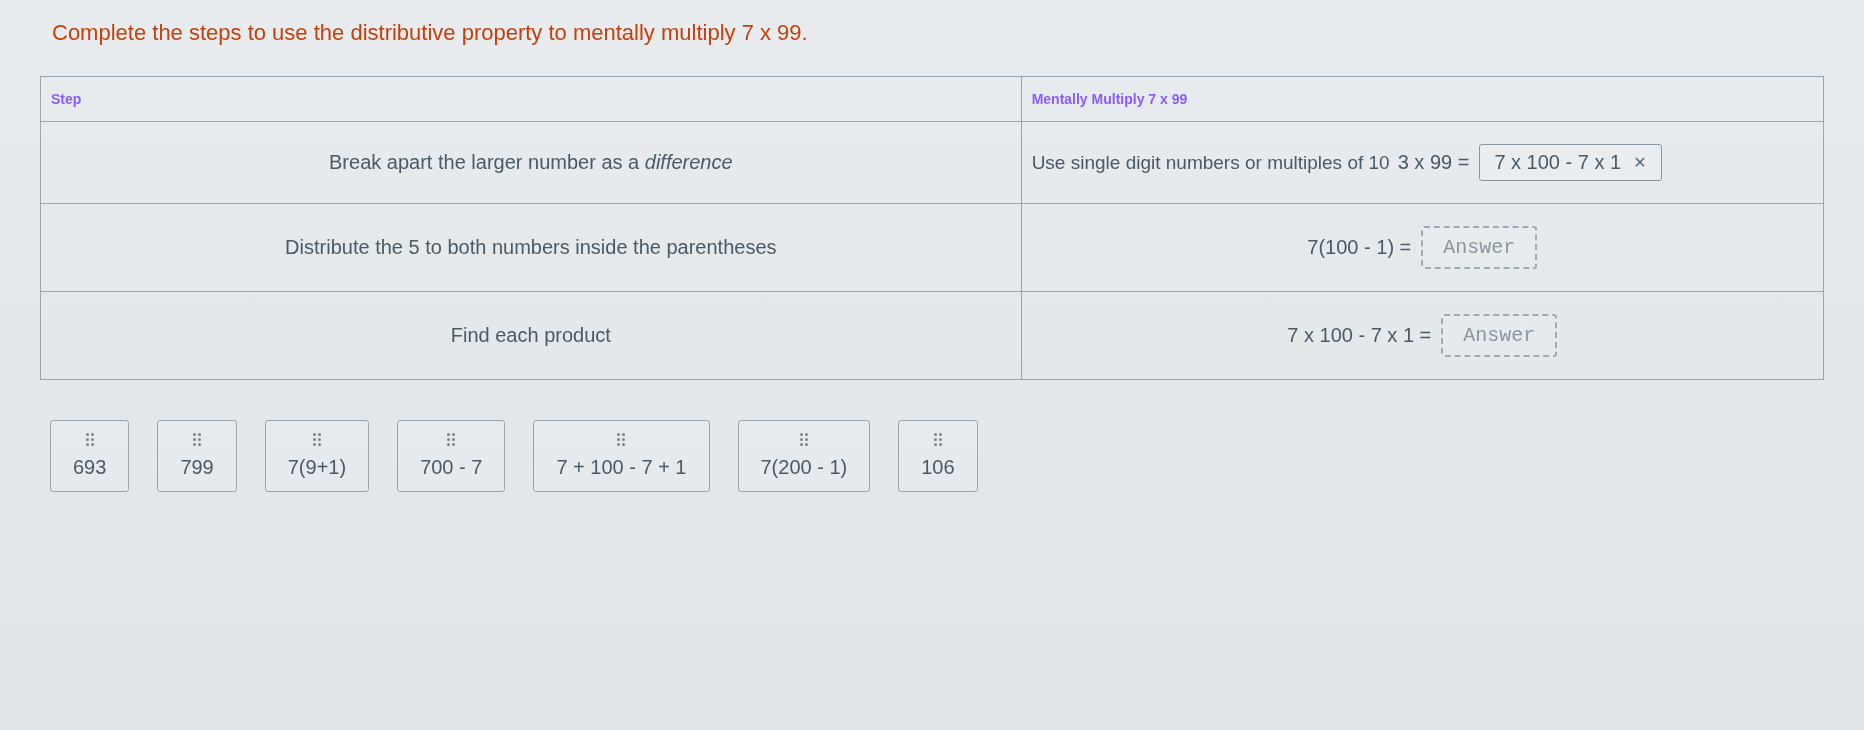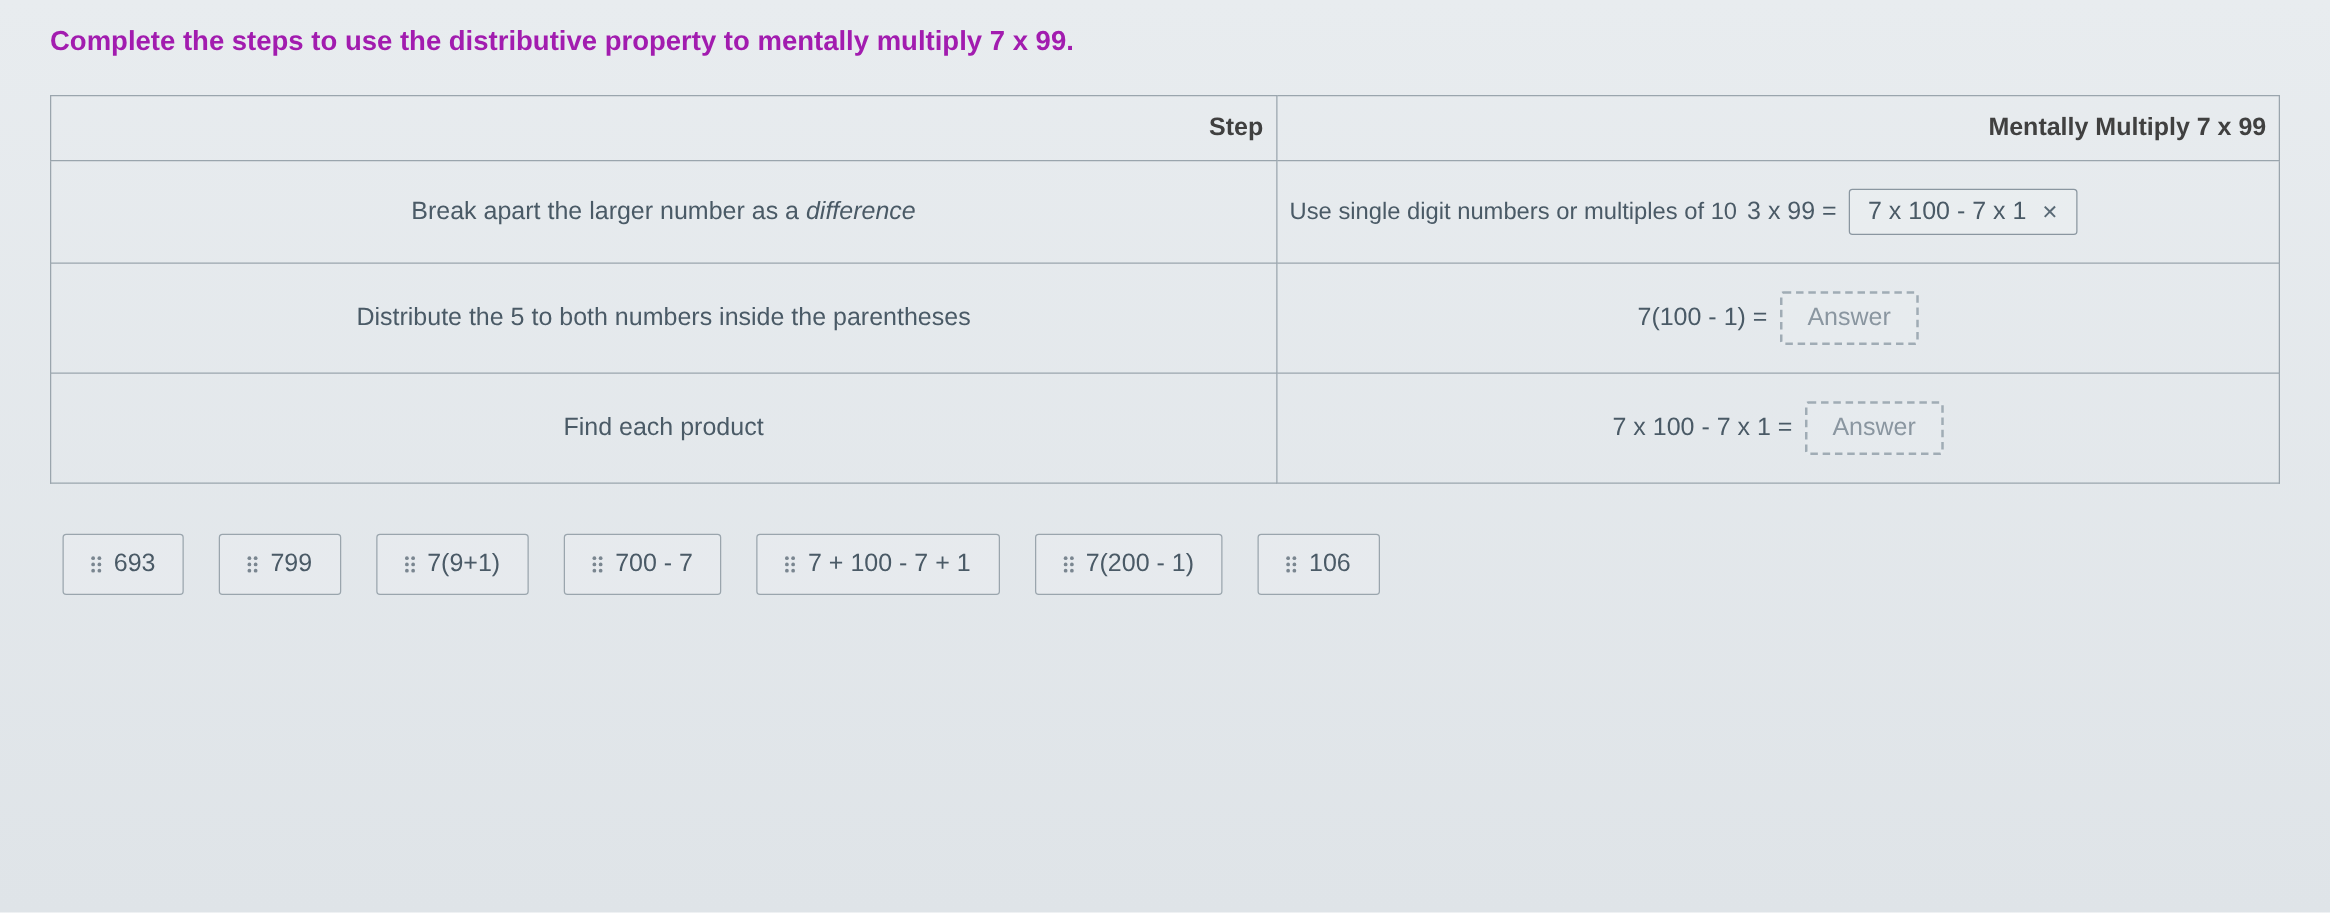--- a/index.html
+++ b/index.html
@@ -7,37 +7,38 @@
     font-family: 'Segoe UI', Arial, sans-serif;
     background: linear-gradient(to bottom, #e8ecef 0%, #dfe4e8 100%);
     padding: 20px 40px;
     width: 1864px;
     height: 730px;
     color: #3a4a56;
     position: relative;
   }
   .instruction {
     font-size: 22px;
-    font-weight: 700;
-    color: #a21caf;
+    font-weight: 400;
+    color: #c2410c;
     margin-bottom: 30px;
+    margin-left: 12px;
   }
   table.main {
     width: 100%;
     border-collapse: collapse;
     border: 1px solid #9aa5ad;
     background: transparent;
   }
   table.main th {
     border: 1px solid #9aa5ad;
     padding: 14px 10px;
-    font-size: 20px;
+    font-size: 14px;
     font-weight: 700;
-    color: #404040;
-    text-align: right;
+    color: #8b5cf6;
+    text-align: left;
   }
   table.main td {
     border: 1px solid #9aa5ad;
     padding: 22px 10px;
     font-size: 20px;
     color: #4a5a66;
     text-align: center;
     vertical-align: middle;
     height: 80px;
   }
@@ -73,38 +74,40 @@
     cursor: pointer;
   }
   .answer-slot {
     border: 2px dashed #a0acb5;
     border-radius: 3px;
     padding: 8px 20px;
     color: #8a96a0;
     background: rgba(255,255,255,0.1);
     cursor: pointer;
     min-width: 100px;
+    font-family: Liberation Mono, monospace;
   }
   .tiles-row {
     display: flex;
     gap: 28px;
     margin-top: 40px;
     padding-left: 10px;
   }
   .tile {
     border: 1px solid #9aa5ad;
     border-radius: 3px;
     padding: 12px 22px;
     font-size: 20px;
     color: #4a5a66;
     background: rgba(255,255,255,0.15);
     display: flex;
     align-items: center;
     gap: 10px;
     cursor: grab;
+    flex-direction: column;
   }
   .drag-handle {
     display: inline-flex;
     flex-direction: column;
     gap: 2px;
   }
   .drag-handle .dot-row { display: flex; gap: 2px; }
   .drag-handle .dot {
     width: 3px; height: 3px; background: #7a8690; border-radius: 50%;
   }

